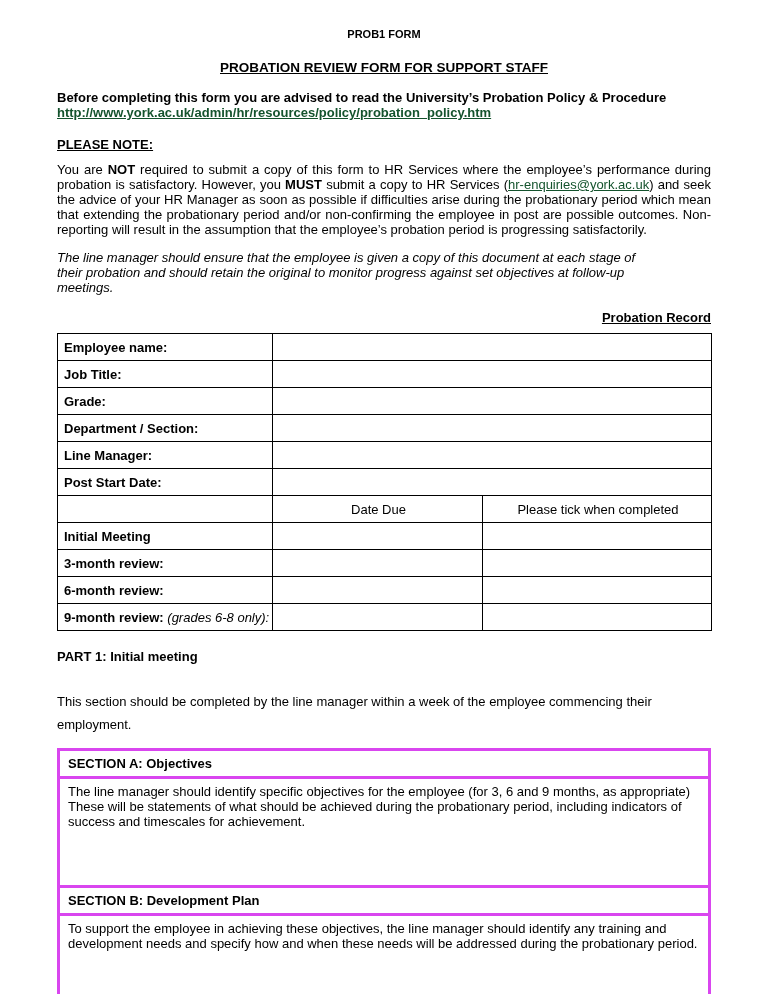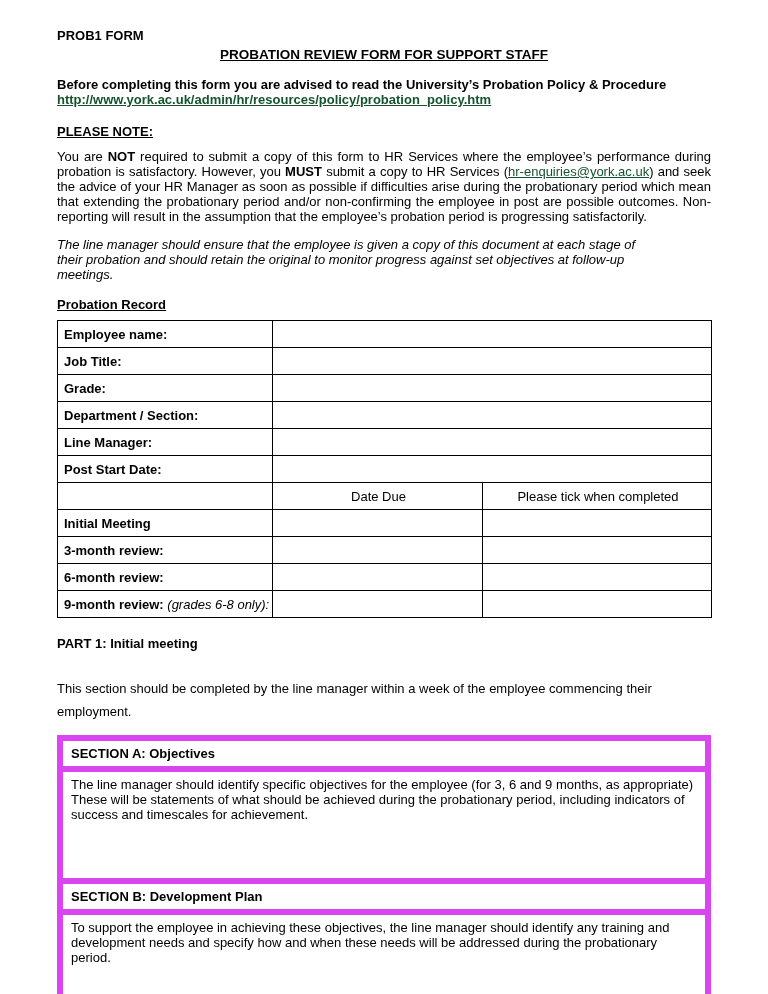--- a/index.html
+++ b/index.html
@@ -5,46 +5,46 @@
   html, body { margin: 0; padding: 0; }
   body {
     width: 768px; height: 994px; overflow: hidden;
     background: #ffffff; color: #000000;
     font-family: "Liberation Sans", sans-serif;
     font-size: 13px;
   }
   p { margin: 0; }
   .page { padding: 28px 57px 0 57px; }
 
-  .form-code { text-align: left; font-weight: bold; font-size: 13px; }
-  .doc-title { text-align: center; font-weight: bold; font-size: 13.5px; text-decoration: underline; margin-top: 4px; }
+  .form-code { text-align: center; font-weight: bold; font-size: 11px; }
+  .doc-title { text-align: center; font-weight: bold; font-size: 13.5px; text-decoration: underline; margin-top: 20px; }
 
   .advisory { font-weight: bold; margin-top: 15px; line-height: 15px; }
   a.link { color: #14532d; text-decoration: underline; cursor: pointer; }
   .advisory a.link { font-weight: bold; }
 
   .please-note { font-weight: bold; text-decoration: underline; margin-top: 17px; }
   .note { margin-top: 10px; text-align: justify; line-height: 15px; }
   .italic-note { margin-top: 13px; font-style: italic; line-height: 15px; width: 600px; }
-  .record-heading { font-weight: bold; text-decoration: underline; margin-top: 15px; }
+  .record-heading { font-weight: bold; text-decoration: underline; margin-top: 15px; text-align: right; }
 
   table { border-collapse: collapse; width: 654px; table-layout: fixed; padding-left: 36px; }
   td { overflow: hidden; }
 
   .record-table { margin-top: 8px; }
   .record-table td { border: 1px solid #000; height: 22px; padding: 2px 4px 2px 6px; vertical-align: middle; line-height: 15px; }
   .record-table td.lbl { font-weight: bold; white-space: nowrap; }
   .ctr { text-align: center; font-weight: normal; }
   .i-note { font-weight: normal; font-style: italic; }
 
   .part1-heading { font-weight: bold; margin-top: 18px; }
   .part1-desc { margin-top: 26px; line-height: 23px; width: 620px; }
 
   .section-table { margin-top: 12px; }
-  .section-table td { border: 6px solid #d946ef; padding: 5px 8px; vertical-align: top; line-height: 15px; }
+  .section-table td { border: 3px solid #d946ef; padding: 5px 8px; vertical-align: top; line-height: 15px; }
   .sec-h { font-weight: bold; height: 15px; }
   .sec-a-body { height: 96px; }
   .sec-b-body { height: 128px; }
 </style>
 </head>
 <body>
 
 <div class="page">
 
   <div class="form-code">PROB1 FORM</div>

